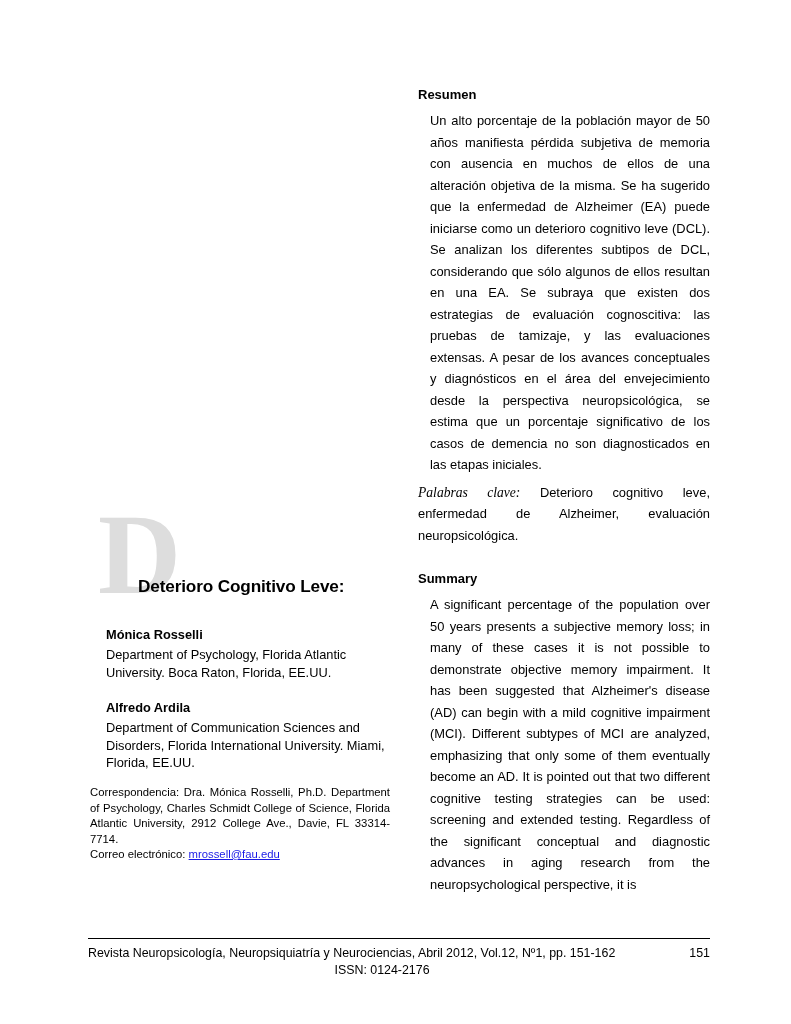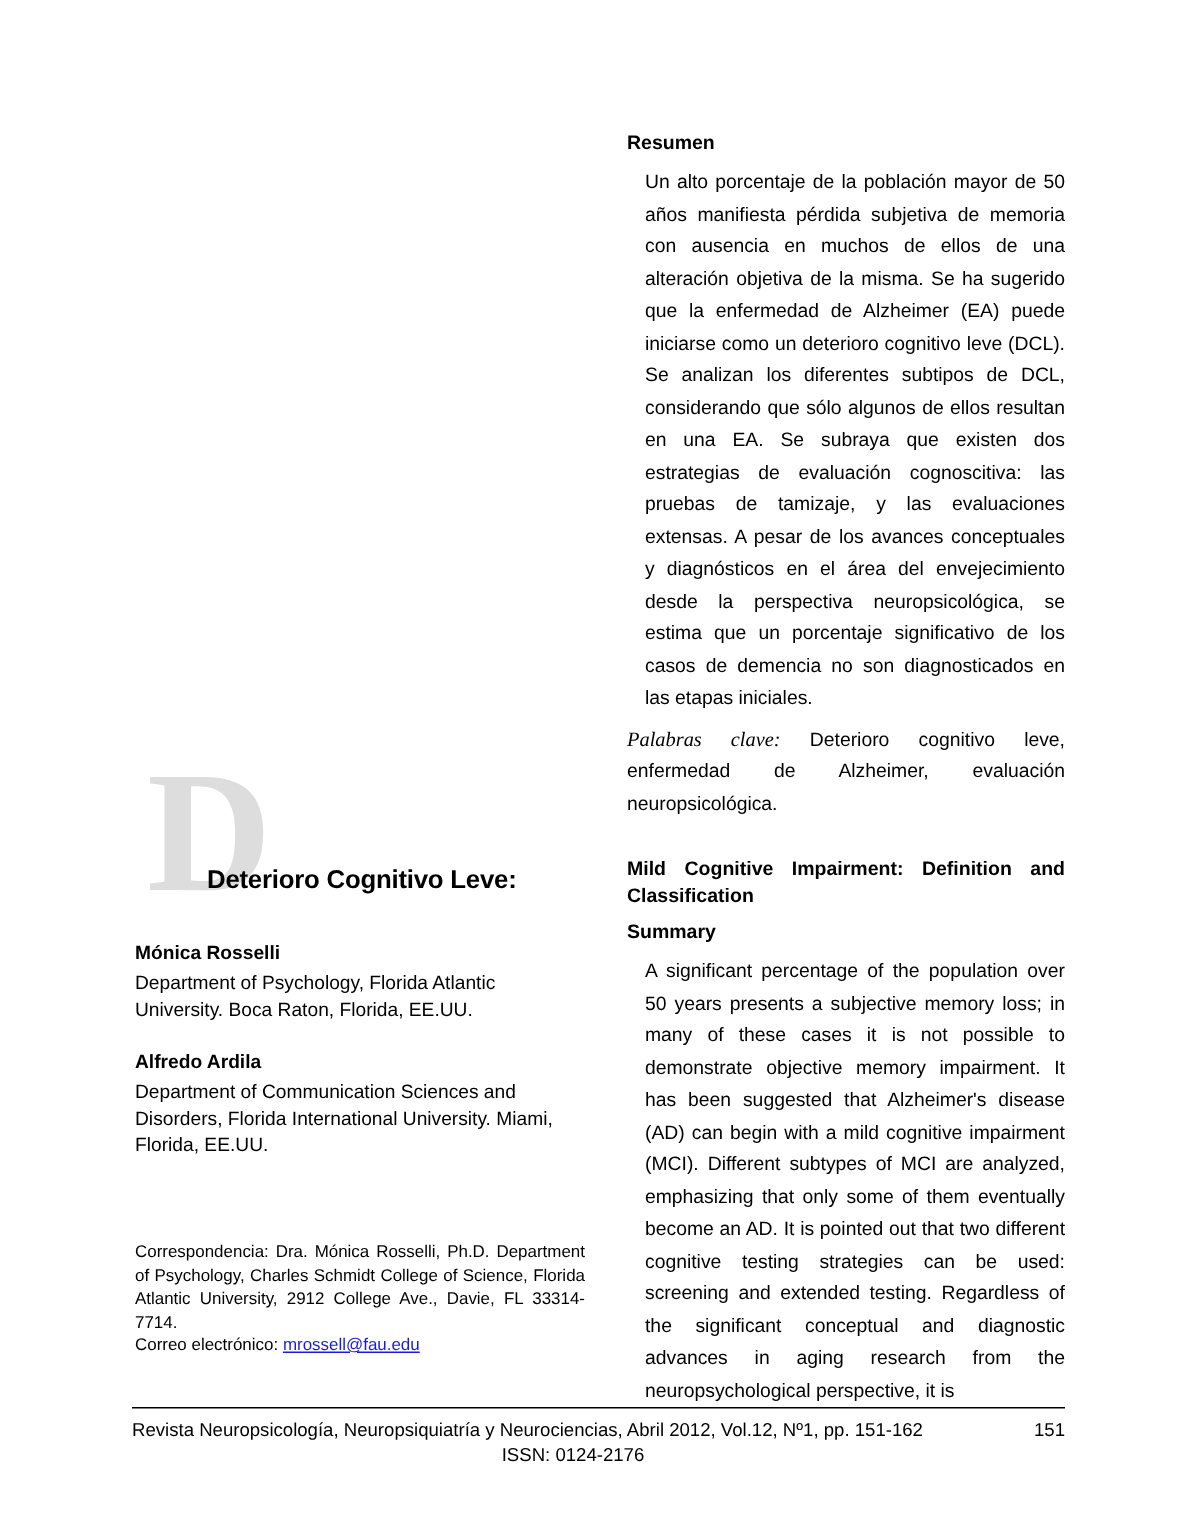--- a/index.html
+++ b/index.html
@@ -53,41 +53,41 @@
     width: 252px;
     font-size: 17.2px;
     line-height: 23px;
     font-weight: 700;
     letter-spacing: -0.15px;
     margin-top: 31px;
   }
 
   .authors {
     position: absolute;
-    left: 0;
+    left: 16px;
     top: 540px;
     width: 300px;
   }
   .author-name {
     font-size: 12.8px;
     line-height: 17px;
     font-weight: 700;
     margin: 0 0 3px 0;
   }
   .author-affil {
     font-size: 12.8px;
     line-height: 17.5px;
     margin: 0 0 18px 0;
   }
   .author-affil.last { margin-bottom: 0; }
 
   .correspondence {
     position: absolute;
     left: 0;
-    top: 742px;
+    top: 699px;
     width: 300px;
     font-size: 11.3px;
     line-height: 15.5px;
     text-align: justify;
   }
   .correspondence .line-last { text-align: left; }
   .email-link {
     color: #1a1ae6;
     text-decoration: underline;
   }
@@ -193,21 +193,20 @@
     <h2 class="heading">Resumen</h2>
     <p class="para">Un alto porcentaje de la población mayor de 50 años manifiesta pérdida subjetiva de memoria con ausencia en muchos de ellos de una alteración objetiva de la misma. Se ha sugerido que la enfermedad de Alzheimer (EA) puede iniciarse como un deterioro cognitivo leve (DCL). Se analizan los diferentes subtipos de DCL, considerando que sólo algunos de ellos resultan en una EA. Se subraya que existen dos estrategias de evaluación cognoscitiva: las pruebas de tamizaje, y las evaluaciones extensas. A pesar de los avances conceptuales y diagnósticos en el área del envejecimiento desde la perspectiva neuropsicológica, se estima que un porcentaje significativo de los casos de demencia no son diagnosticados en las etapas iniciales.</p>
 
     <p class="keywords">
       <span class="kw-label">Palabras clave:</span>
       <span>Deterioro cognitivo leve, enfermedad de Alzheimer, evaluación neuropsicológica.</span>
     </p>
 
     <div class="spacer-en"></div>
 
-    <h2 class="heading wide">Mild Cognitive Impairment: Definition and Classification</h2>
     <h2 class="heading">Summary</h2>
     <p class="para">A significant percentage of the population over 50 years presents a subjective memory loss; in many of these cases it is not possible to demonstrate objective memory impairment. It has been suggested that Alzheimer's disease (AD) can begin with a mild cognitive impairment (MCI). Different subtypes of MCI are analyzed, emphasizing that only some of them eventually become an AD. It is pointed out that two different cognitive testing strategies can be used: screening and extended testing. Regardless of the significant conceptual and diagnostic advances in aging research from the neuropsychological perspective, it is</p>
 
   </div>
 
   <div class="footer">
     <hr class="footer-rule">
     <div class="footer-row">
       <span>Revista Neuropsicología, Neuropsiquiatría y Neurociencias, Abril 2012, Vol.12, Nº1, pp. 151-162</span>
       <span class="footer-page">151</span>

